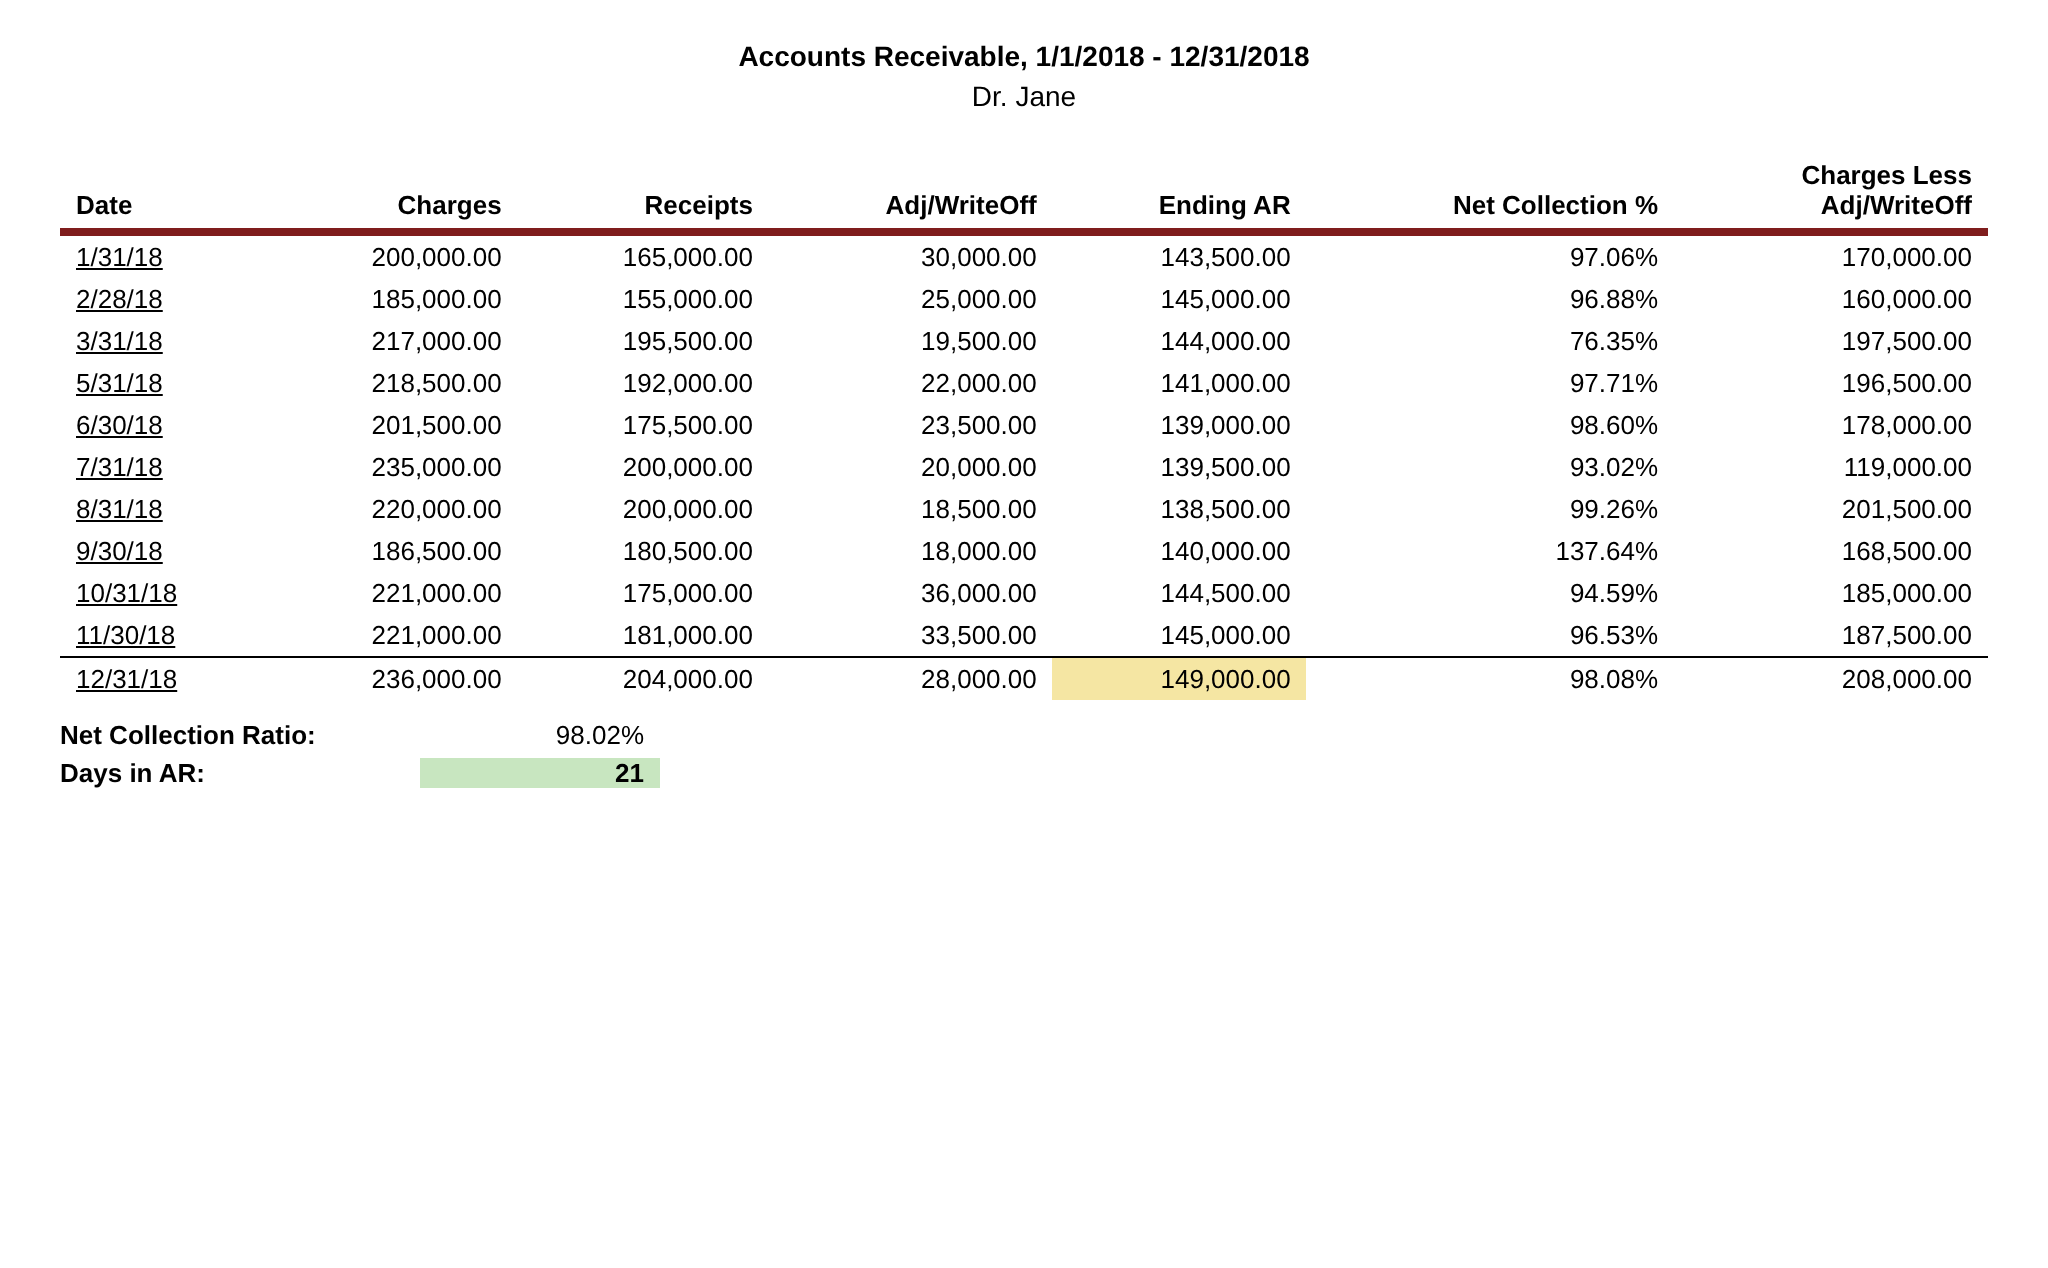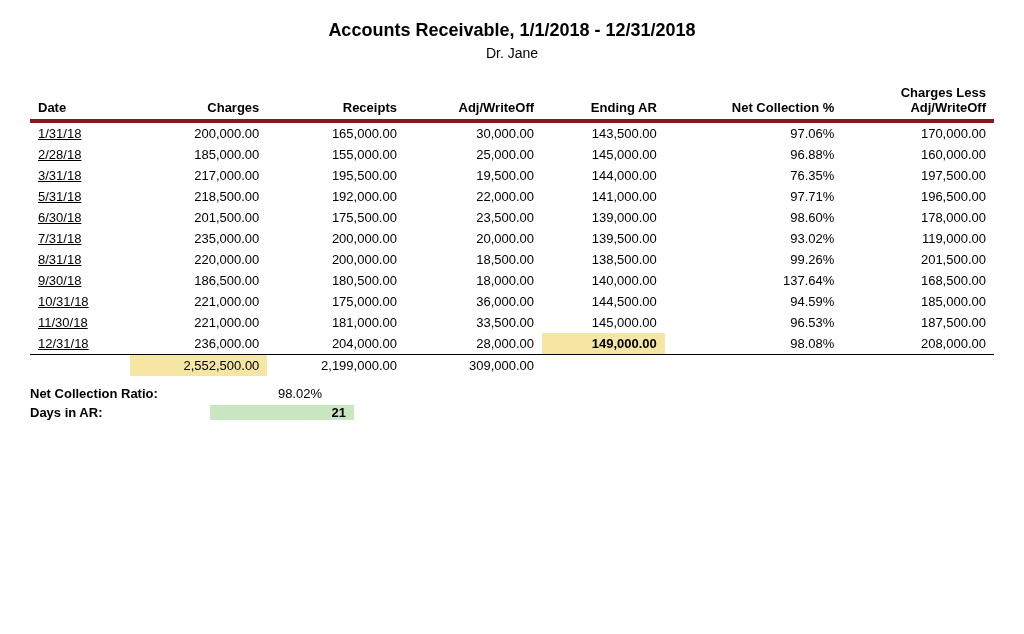--- a/index.html
+++ b/index.html
@@ -5,21 +5,21 @@
     * { box-sizing: border-box; margin: 0; padding: 0; }
     body {
       font-family: Arial, sans-serif;
       background: #fff;
       color: #000;
       font-size: 13px;
       padding: 20px 30px;
     }
     .report-title {
       text-align: center;
-      font-size: 18px;
+      font-size: 14px;
       font-weight: bold;
       margin-bottom: 4px;
     }
     .report-subtitle {
       text-align: center;
       font-size: 14px;
       margin-bottom: 20px;
     }
     table {
       width: 100%;
@@ -42,21 +42,20 @@
     }
     td:first-child {
       text-align: left;
       text-decoration: underline;
     }
     tr:last-child td {
       border-top: 1px solid #000;
     }
     .highlight-yellow {
       background-color: #f5e6a3;
-      font-weight: bold;
     }
     .totals-row td {
       font-weight: normal;
     }
     .summary-section {
       margin-top: 10px;
     }
     .summary-row {
       display: flex;
       align-items: center;
@@ -65,21 +64,21 @@
     .summary-label {
       font-weight: bold;
       width: 180px;
     }
     .summary-value {
       width: 120px;
       text-align: right;
       padding-right: 8px;
     }
     .summary-value-highlight {
-      width: 144px;
+      width: 120px;
       text-align: right;
       padding-right: 8px;
       background-color: #c8e6c0;
       font-weight: bold;
     }
     .header-row th {
       border-bottom: 4px solid #7f1d1d;
     }
   </style>
 </head>
@@ -194,29 +193,20 @@
     </tr>
       <tr>
       <td>12/31/18</td>
       <td>236,000.00</td>
       <td>204,000.00</td>
       <td>28,000.00</td>
       <td class="highlight-yellow">149,000.00</td>
       <td>98.08%</td>
       <td>208,000.00</td>
     </tr>
-      <tr class="totals-row">
-    <td></td>
-    <td class="highlight-yellow">2,552,500.00</td>
-    <td>2,199,000.00</td>
-    <td>309,000.00</td>
-    <td></td>
-    <td></td>
-    <td></td>
-  </tr>
     </tbody>
 </table>
 
 <div class="summary-section">
   <div class="summary-row">
     <span class="summary-label">Net Collection Ratio:</span>
     <span class="summary-value">98.02%</span>
   </div>
   <div class="summary-row">
     <span class="summary-label">Days in AR:</span>

